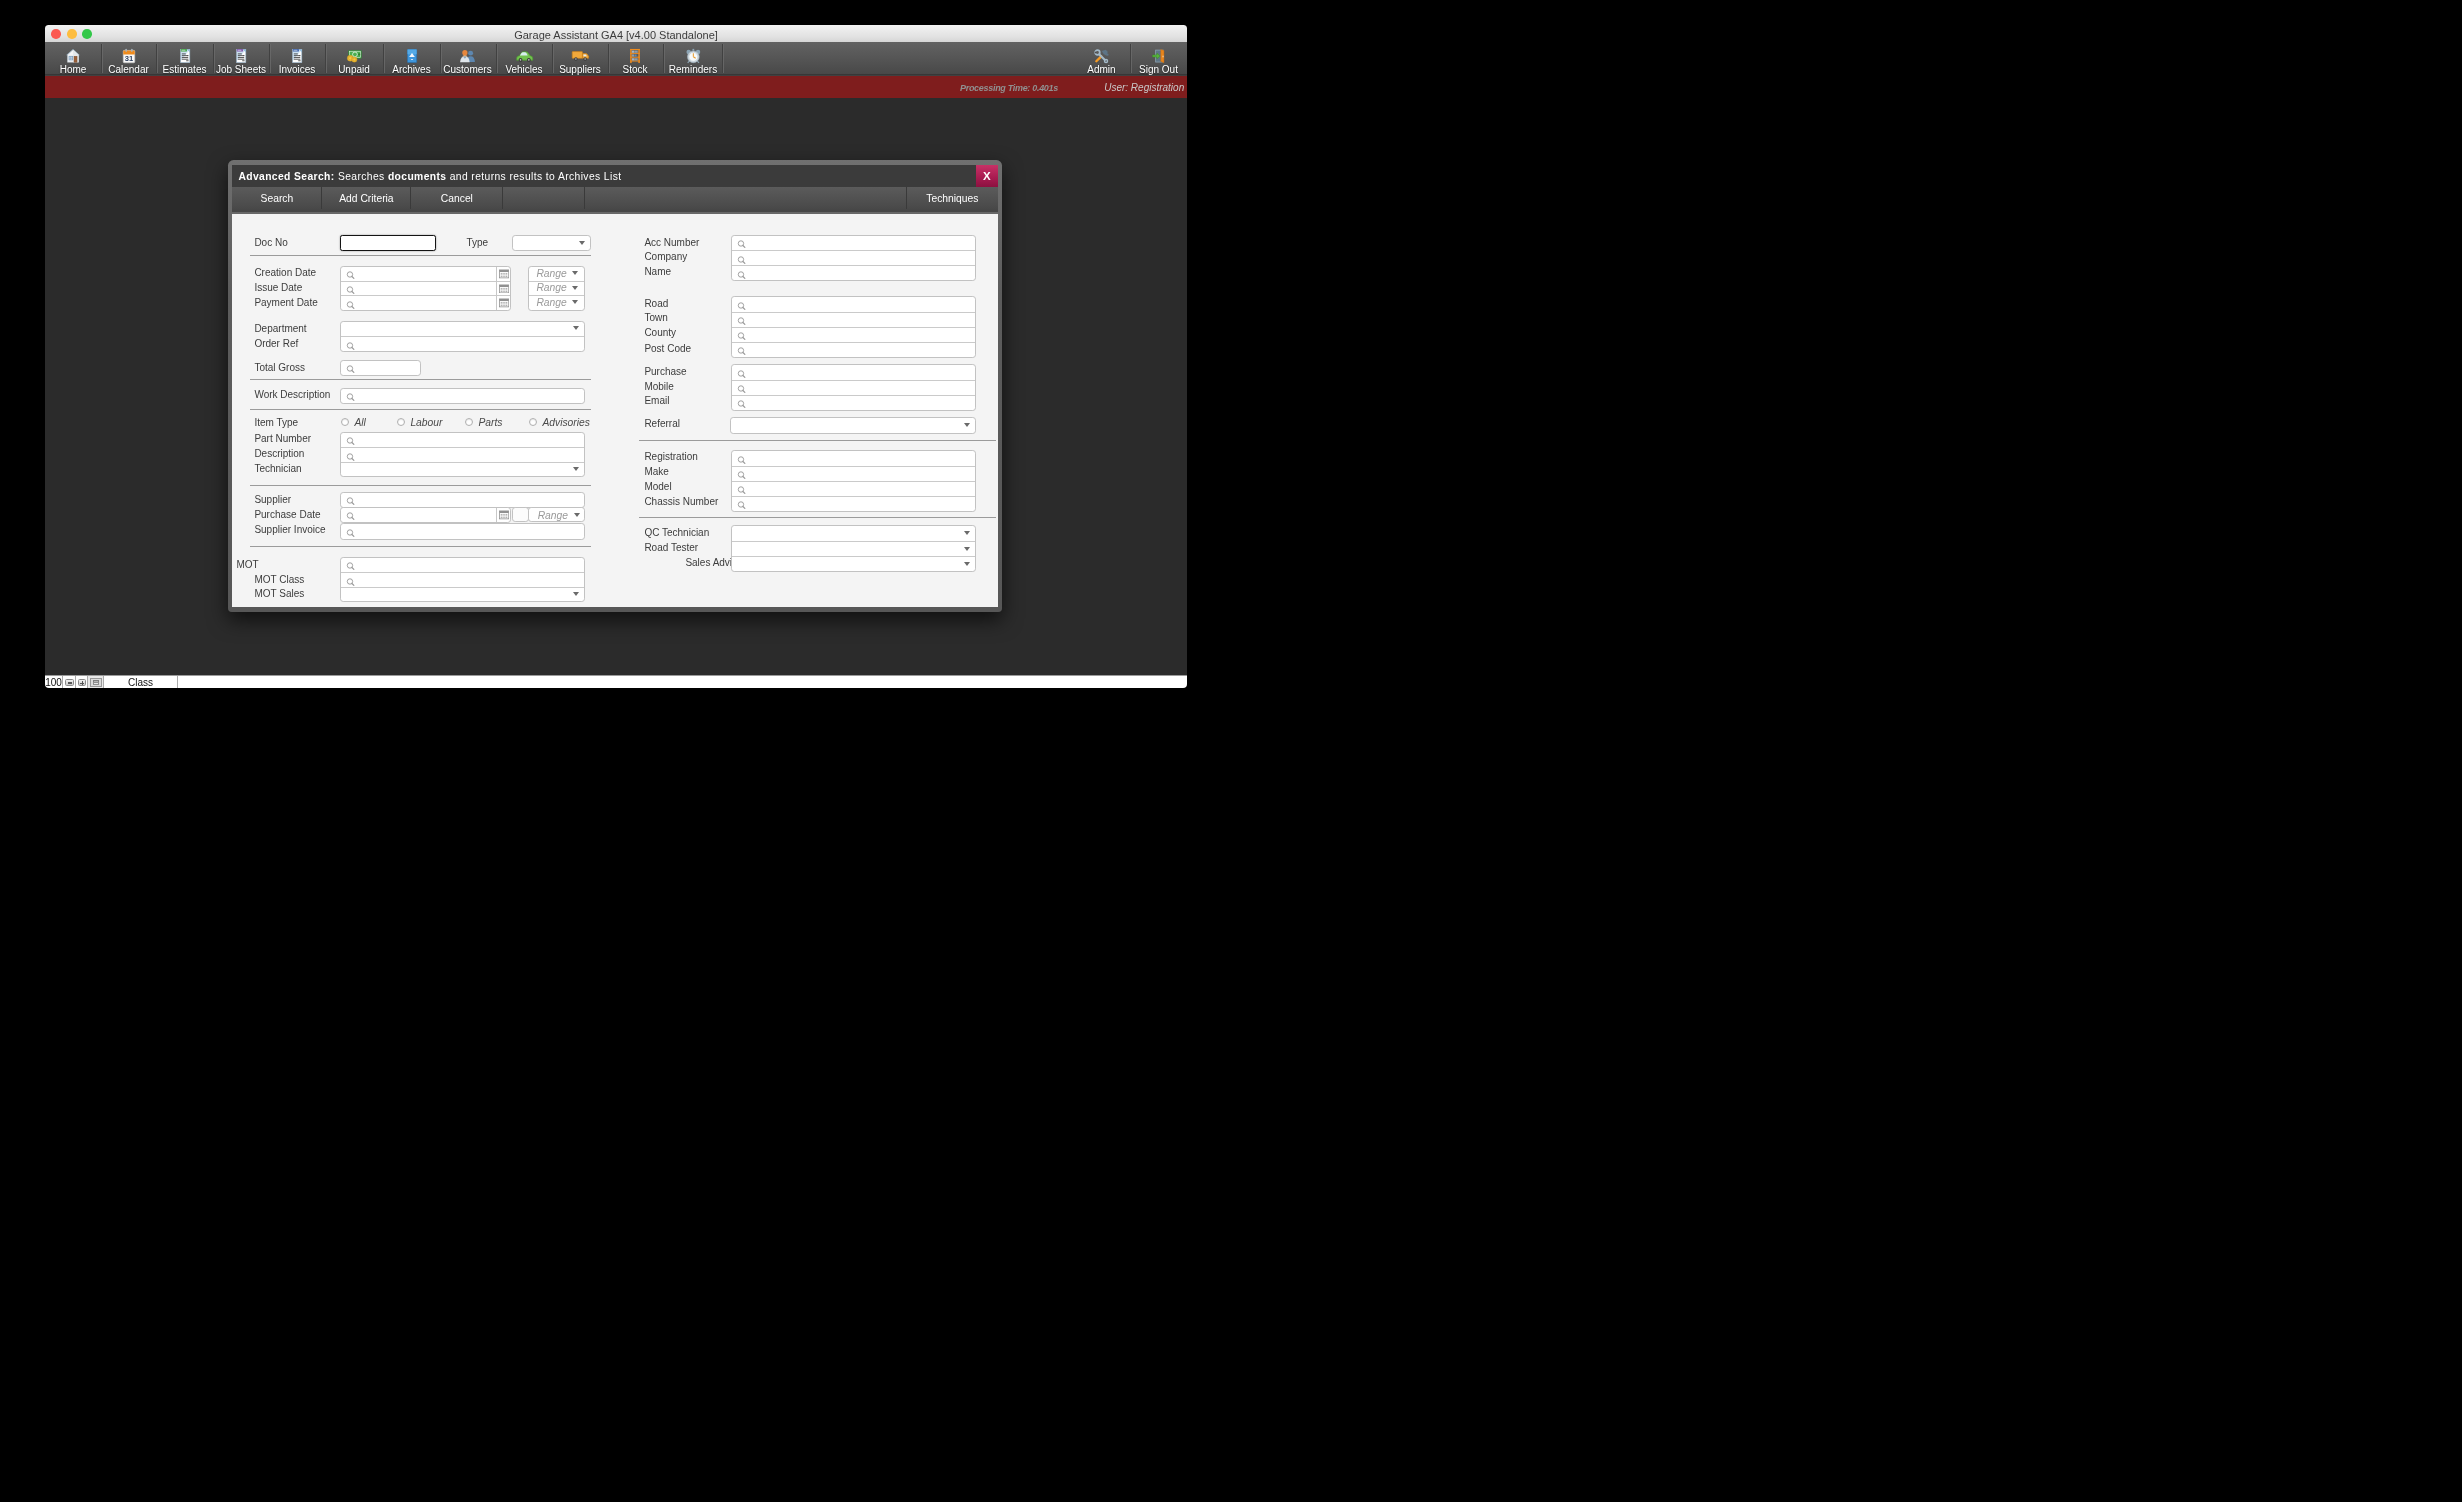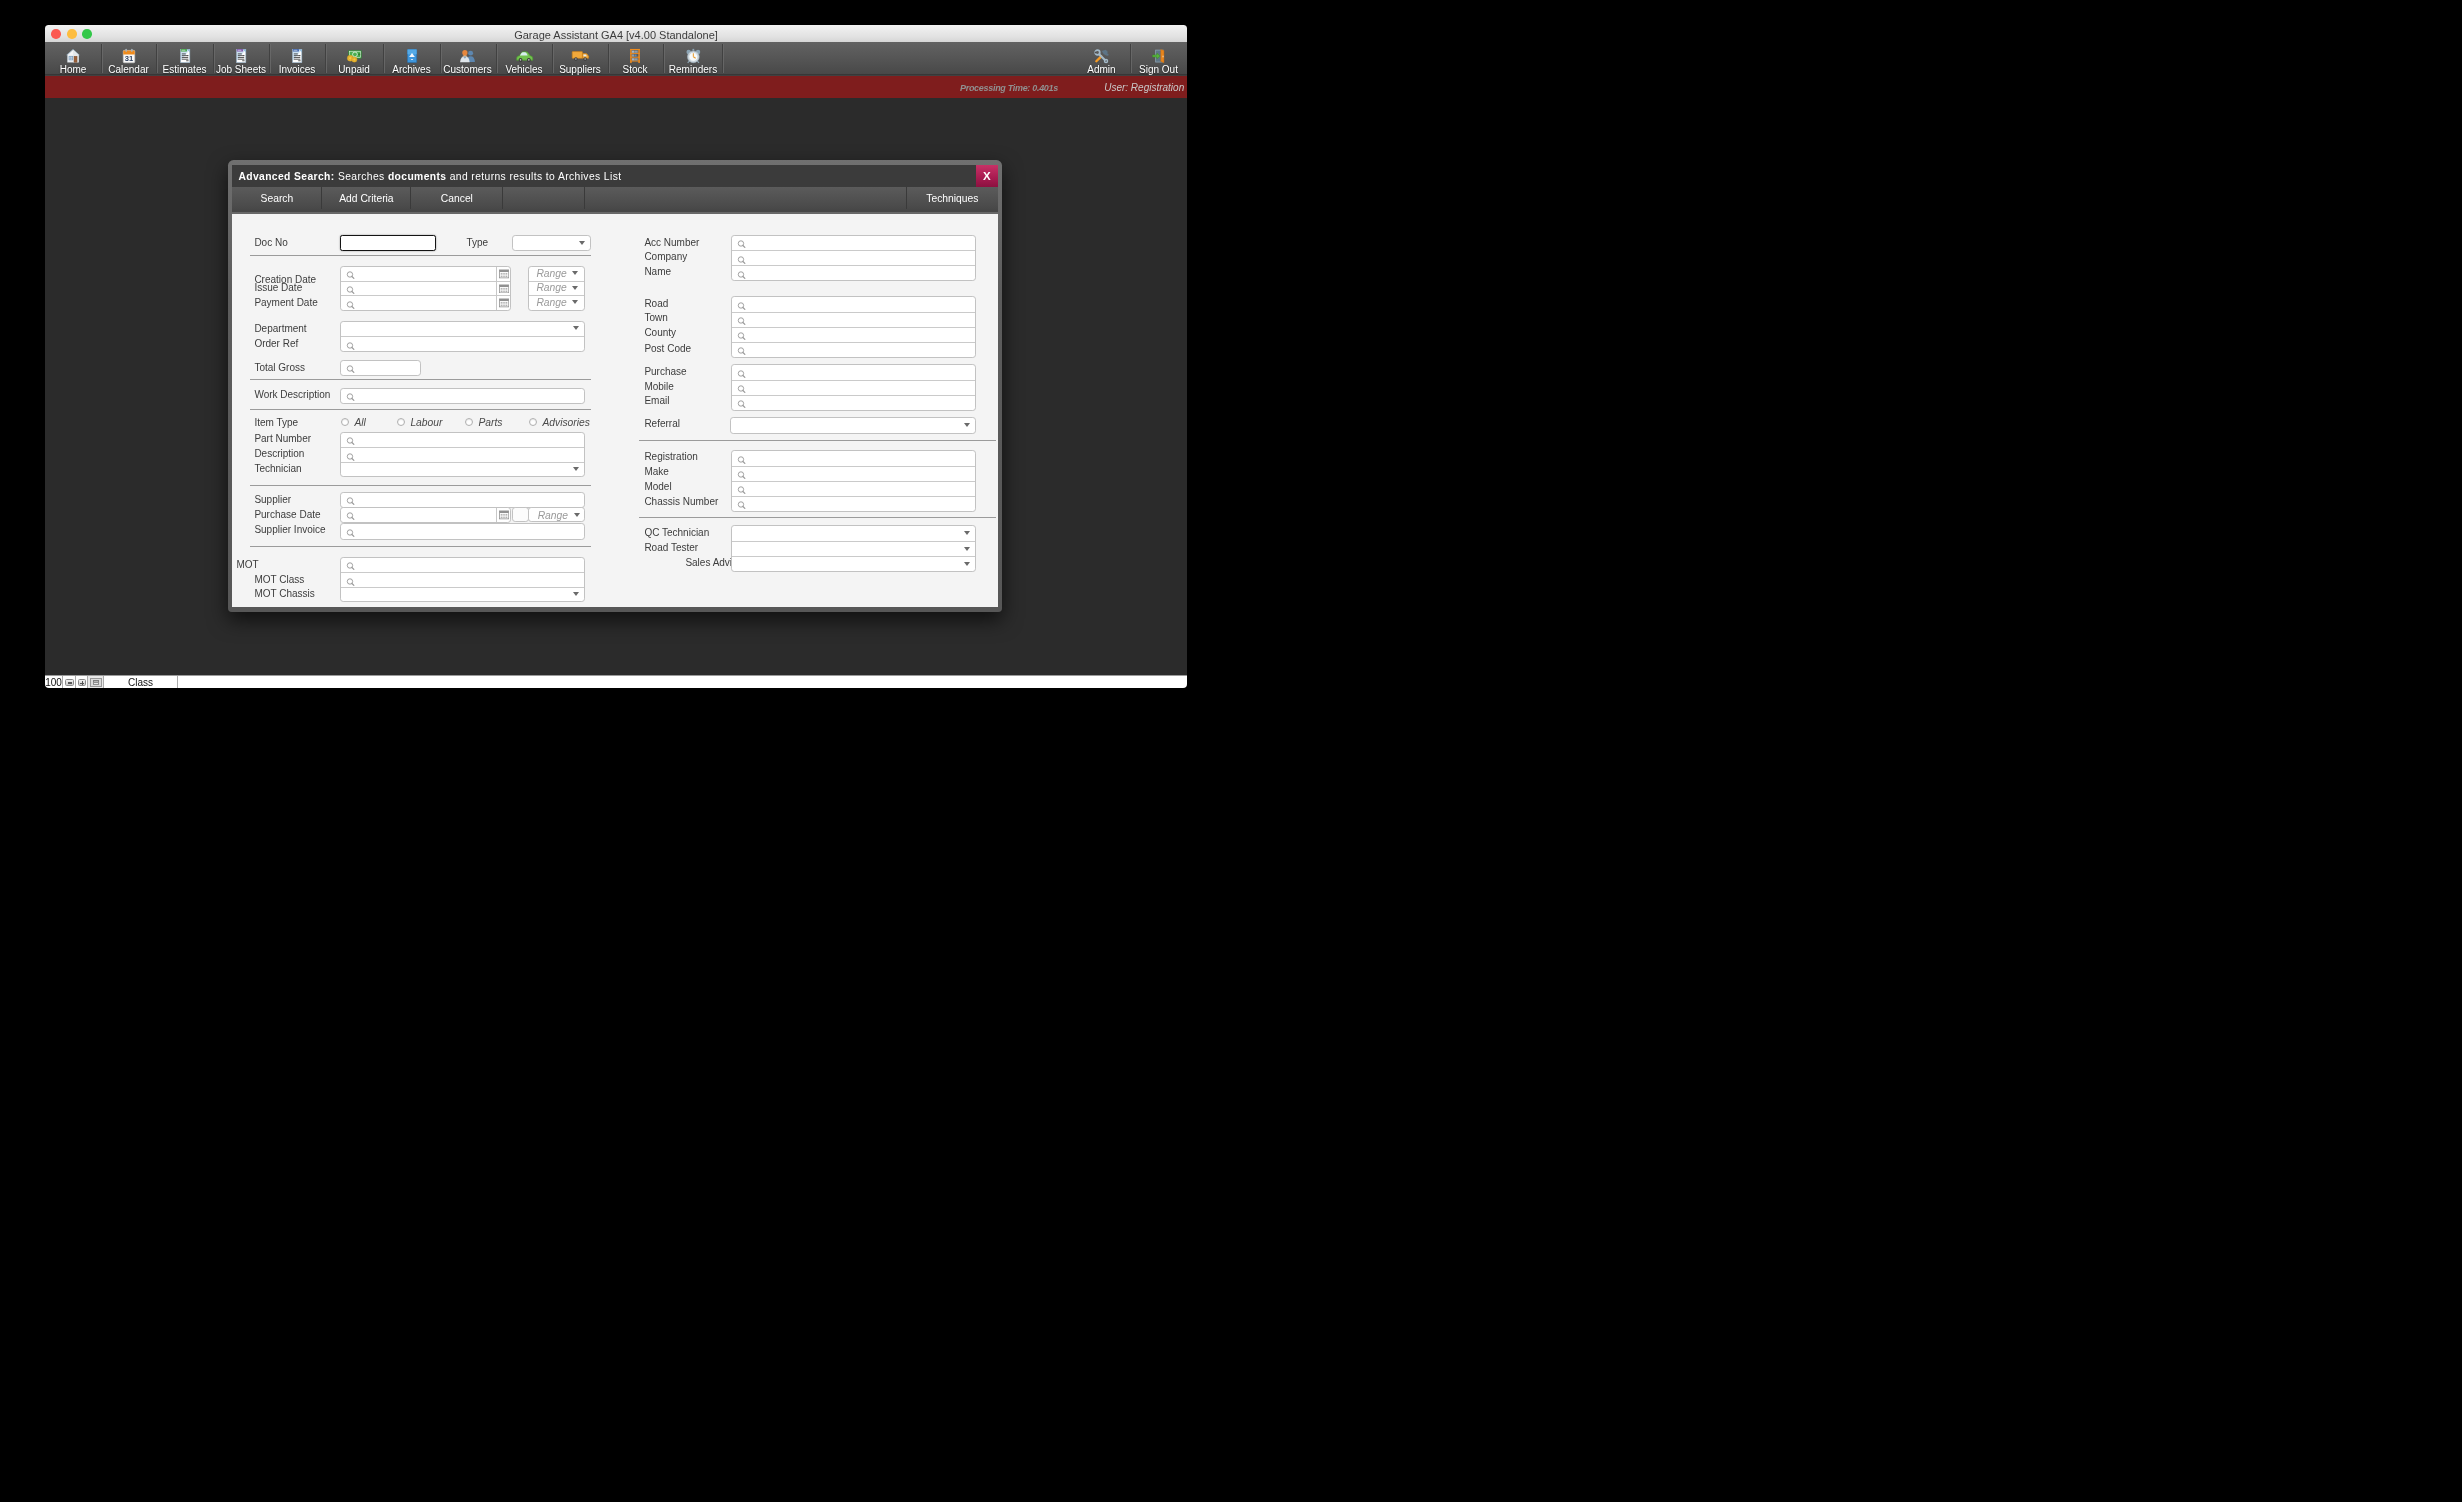--- a/index.html
+++ b/index.html
@@ -361,21 +361,21 @@
   <div id="dbody">
       <div class="lbl" style="left: 22px; top: 23px;">Doc No</div>
       <div class="grp" style="left: 108px; top: 21.4px; width: 96px; height: 15.5px; border: 1.6px solid rgb(20, 20, 20); border-radius: 2.4px; box-shadow: rgba(0, 0, 0, 0.5) 0px 0px 1.6px;"></div>
       <div class="lbl" style="left: 234px; top: 23px;">Type</div>
       <div class="grp" style="left: 280px; top: 21.4px; width: 79px;">
         <div class="grow first" style="height: 14px;">
           <div class="tri" style="right:5.6px; top:4.4px"></div>
         </div>
       </div>
       <div class="hsep" style="left: 18px; top: 41px; width: 341px;"></div>
-      <div class="lbl" style="left: 22px; top: 60px;">Creation Date</div>
+      <div class="lbl" style="left: 22px; top: 53px;">Creation Date</div>
       <div class="lbl" style="left: 22px; top: 68px;">Issue Date</div>
       <div class="lbl" style="left: 22px; top: 83px;">Payment Date</div>
       <div class="grp" style="left: 108px; top: 52px; width: 171px;">
         <div class="grow first" style="height: 14px;">
           <div class="mag" style="top:2.6px"><svg width="9.5" height="9.5" viewBox="0 0 12 12">
               <circle cx="5" cy="4.4" r="3.4" fill="none" stroke="#9c9c9c" stroke-width="1.2"></circle>
               <line x1="7.5" y1="6.9" x2="9.9" y2="9.3" stroke="#9c9c9c" stroke-width="1.6" stroke-linecap="round"></line>
             </svg></div>
           <div class="cal" style="right:0; width:14px;">
             <svg width="10.3" height="9.5" viewBox="0 0 13 12">
@@ -565,21 +565,21 @@
         <div class="grow first" style="height: 14.7px;">
           <div class="mag" style="top:3px"><svg width="9.5" height="9.5" viewBox="0 0 12 12">
               <circle cx="5" cy="4.4" r="3.4" fill="none" stroke="#9c9c9c" stroke-width="1.2"></circle>
               <line x1="7.5" y1="6.9" x2="9.9" y2="9.3" stroke="#9c9c9c" stroke-width="1.6" stroke-linecap="round"></line>
             </svg></div>
         </div>
       </div>
       <div class="hsep" style="left: 18px; top: 332px; width: 341px;"></div>
       <div class="lbl" style="left: 4px; top: 345px;">MOT</div>
       <div class="lbl" style="left: 22px; top: 360px;">MOT Class</div>
-      <div class="lbl" style="left: 22px; top: 374px;">MOT Chassis</div>
+      <div class="lbl" style="left: 22px; top: 374px;">MOT Sales</div>
       <div class="grp" style="left: 108px; top: 343px; width: 245px;">
         <div class="grow first" style="height: 14px;">
           <div class="mag" style="top:2.6px"><svg width="9.5" height="9.5" viewBox="0 0 12 12">
               <circle cx="5" cy="4.4" r="3.4" fill="none" stroke="#9c9c9c" stroke-width="1.2"></circle>
               <line x1="7.5" y1="6.9" x2="9.9" y2="9.3" stroke="#9c9c9c" stroke-width="1.6" stroke-linecap="round"></line>
             </svg></div>
         </div>
         <div class="grow" style="height: 14.7px;">
           <div class="mag" style="top:3px"><svg width="9.5" height="9.5" viewBox="0 0 12 12">
               <circle cx="5" cy="4.4" r="3.4" fill="none" stroke="#9c9c9c" stroke-width="1.2"></circle>

